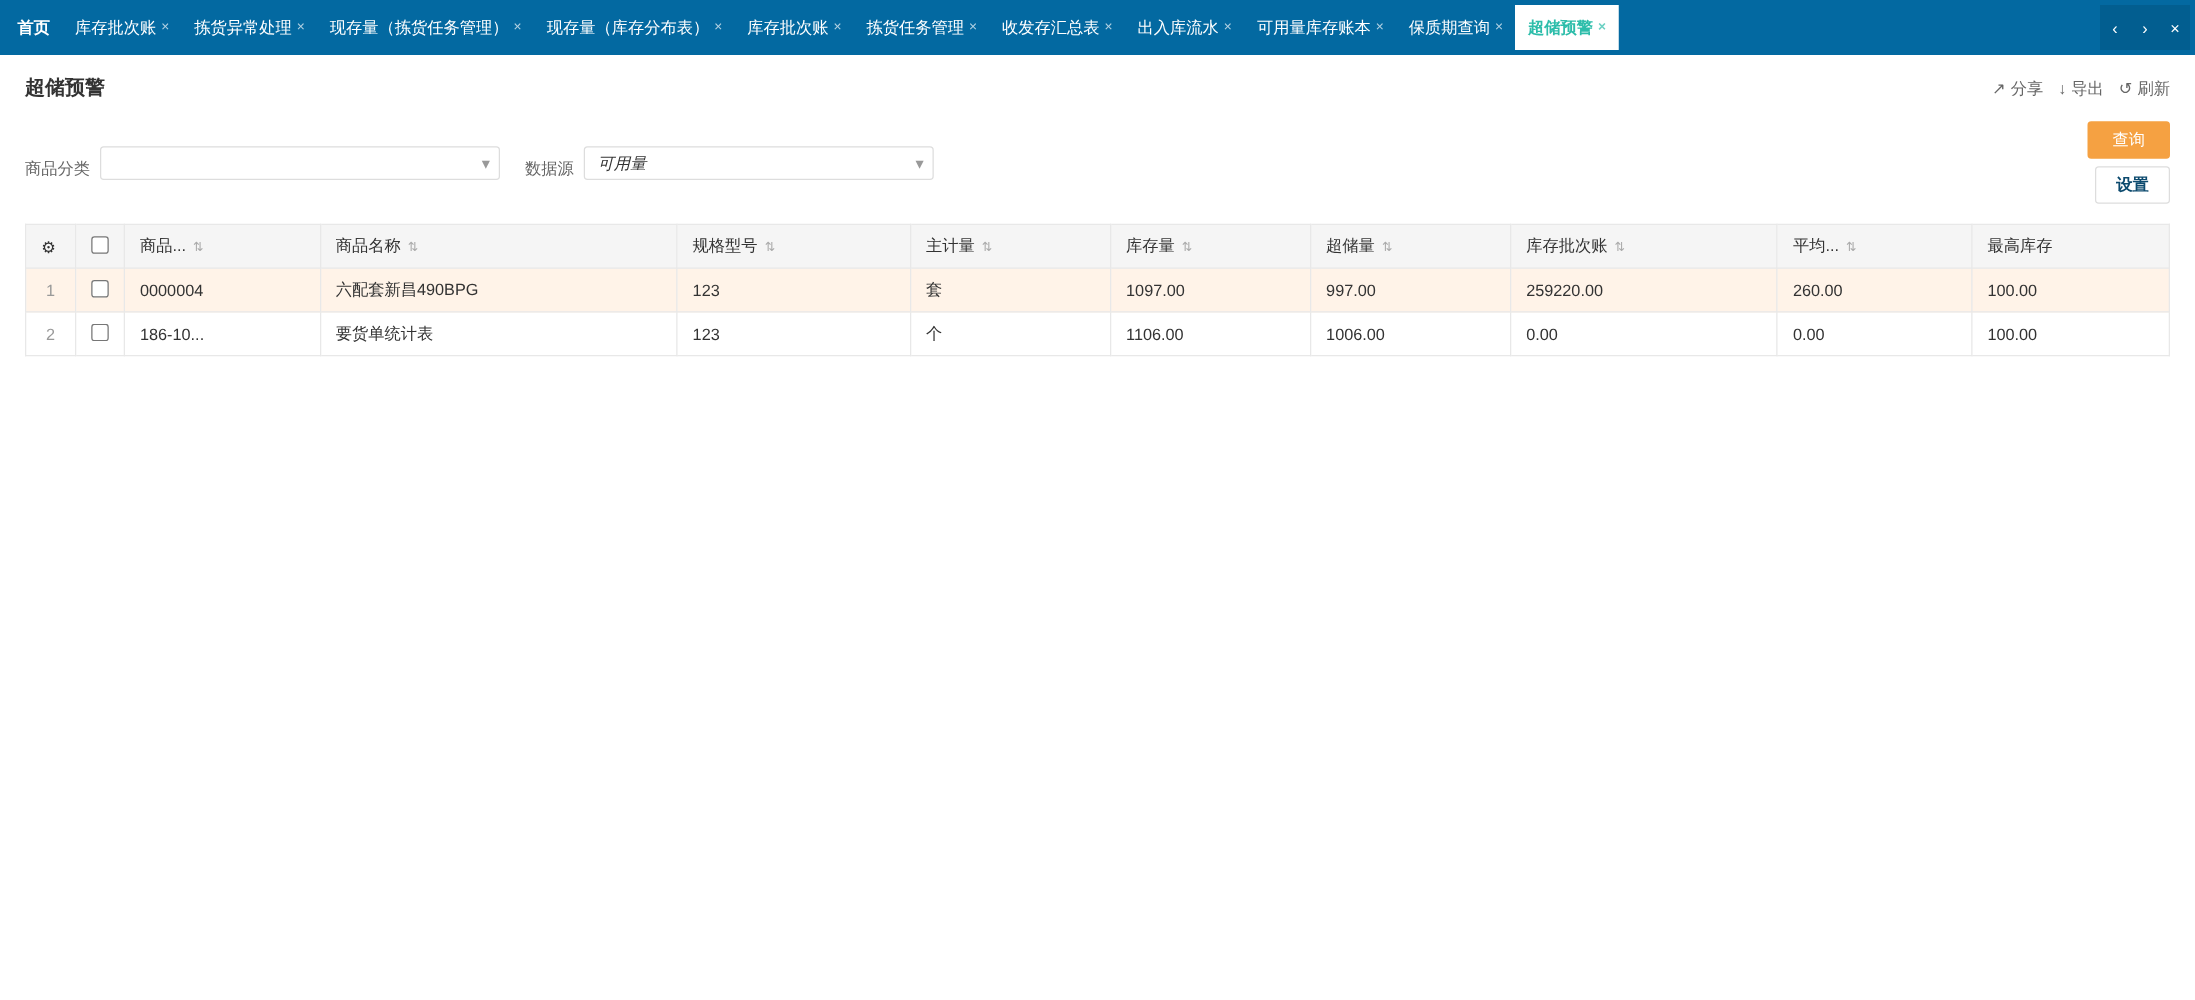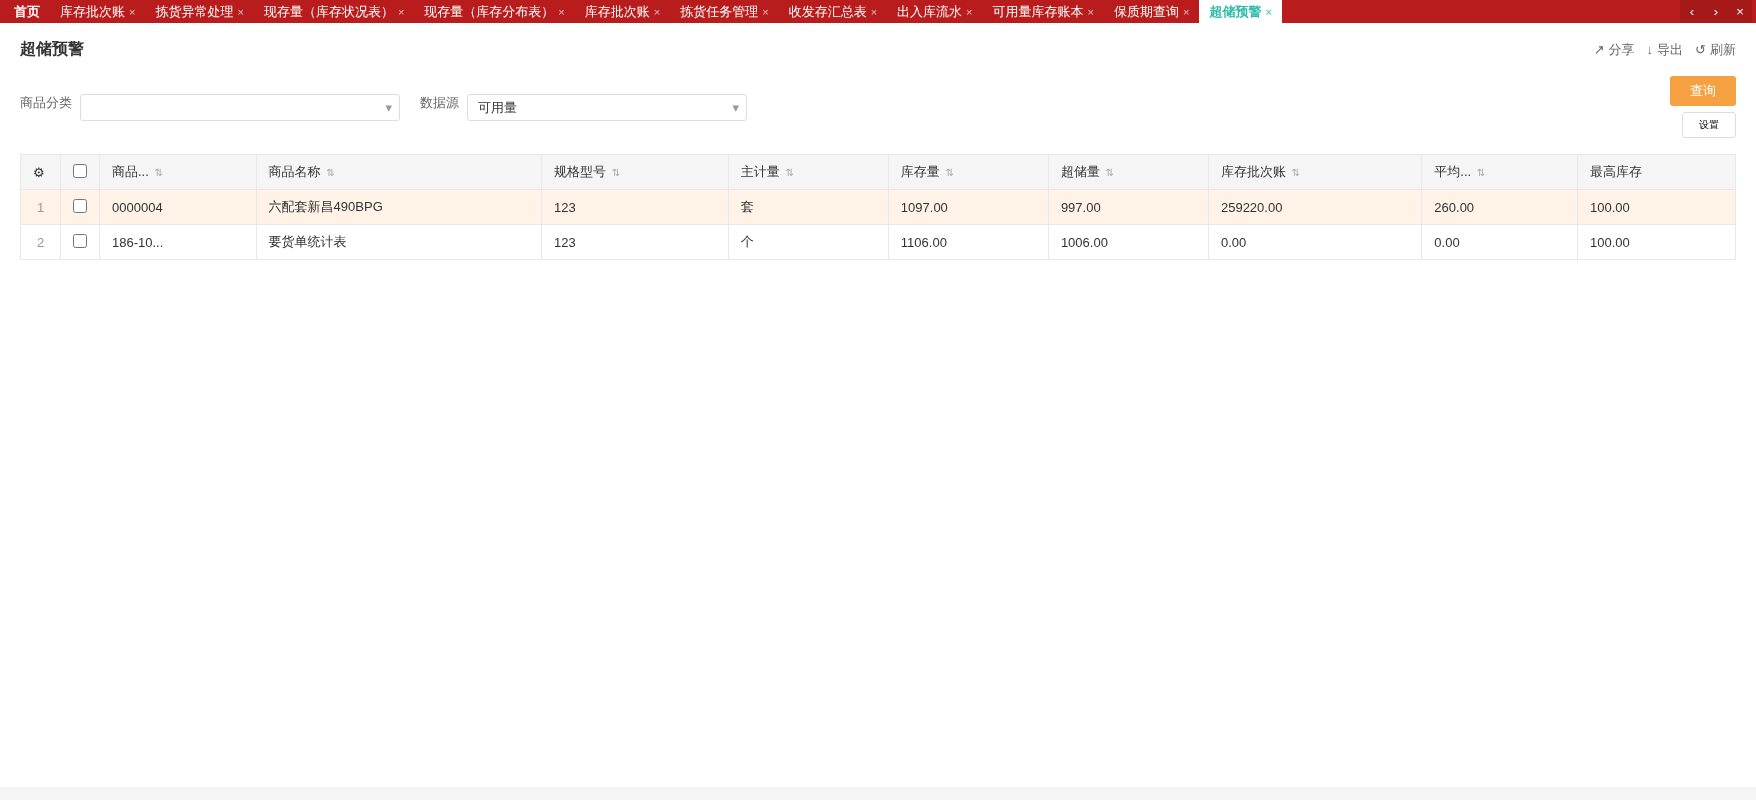--- a/index.html
+++ b/index.html
@@ -1,23 +1,23 @@
 <!DOCTYPE html>
 <html><head>
   <meta charset="utf-8">
   <style>
     * { box-sizing: border-box; margin: 0; padding: 0; }
     body { font-family: 'Microsoft YaHei', Arial, sans-serif; font-size: 13px; background: #f5f5f5; color: #333; }
 
     
     .topbar {
-      background: #b91c1c;
-      display: flex;
-      align-items: center;
-      height: 23px;
+      background: #0369a1;
+      display: flex;
+      align-items: center;
+      height: 44px;
       padding: 0 4px;
       overflow: hidden;
     }
     .topbar-item {
       color: #fff;
       padding: 0 10px;
       height: 36px;
       display: flex;
       align-items: center;
       white-space: nowrap;
@@ -88,21 +88,21 @@
 
     
     .filter-row {
       display: flex;
       align-items: center;
       gap: 20px;
       margin-bottom: 16px;
     }
     .filter-group {
       display: flex;
-      align-items: flex-start;
+      align-items: flex-end;
       gap: 8px;
     }
     .filter-label {
       color: #666;
       font-size: 13px;
       white-space: nowrap;
     }
     .filter-select {
       border: 1px solid #ddd;
       border-radius: 3px;
@@ -132,27 +132,28 @@
       color: #fff;
       border: none;
       border-radius: 3px;
       padding: 6px 20px;
       font-size: 13px;
       cursor: pointer;
       margin-left: auto;
     }
     .btn-settings {
       background: #fff;
-      color: #000000;
+      color: #0c4a6e;
       border: 1px solid #ddd;
       border-radius: 3px;
       padding: 5px 16px;
-      font-size: 10px;
+      font-size: 13px;
       cursor: pointer;
       margin-left: auto;
+      font-weight: bold;
     }
 
     
     .data-table {
       width: 100%;
       border-collapse: collapse;
       font-size: 13px;
     }
     .data-table th {
       background: #f5f5f5;
@@ -205,21 +206,21 @@
   </div>
   <div class="topbar-item">
     <span>库存批次账</span>
     <span class="close-btn">×</span>
   </div>
   <div class="topbar-item">
     <span>拣货异常处理</span>
     <span class="close-btn">×</span>
   </div>
   <div class="topbar-item">
-    <span>现存量（库存状况表）</span>
+    <span>现存量（拣货任务管理）</span>
     <span class="close-btn">×</span>
   </div>
   <div class="topbar-item">
     <span>现存量（库存分布表）</span>
     <span class="close-btn">×</span>
   </div>
   <div class="topbar-item">
     <span>库存批次账</span>
     <span class="close-btn">×</span>
   </div>
@@ -280,21 +281,21 @@
       <div class="select-wrapper">
         <select class="filter-select" style="min-width:320px;">
           <option value=""></option>
         </select>
       </div>
     </div>
 
     <div class="filter-group">
       <span class="filter-label">数据源</span>
       <div class="select-wrapper">
-        <select class="filter-select" style="min-width:280px;">
+        <select class="filter-select" style="min-width:280px;font-style:italic;">
           <option value="可用量" selected="">可用量</option>
         </select>
       </div>
     </div>
 
     <div style="display:flex; flex-direction:column; gap:6px; margin-left:auto;">
       <button class="btn-query">查询</button>
       <button class="btn-settings">设置</button>
     </div>
   </div>

